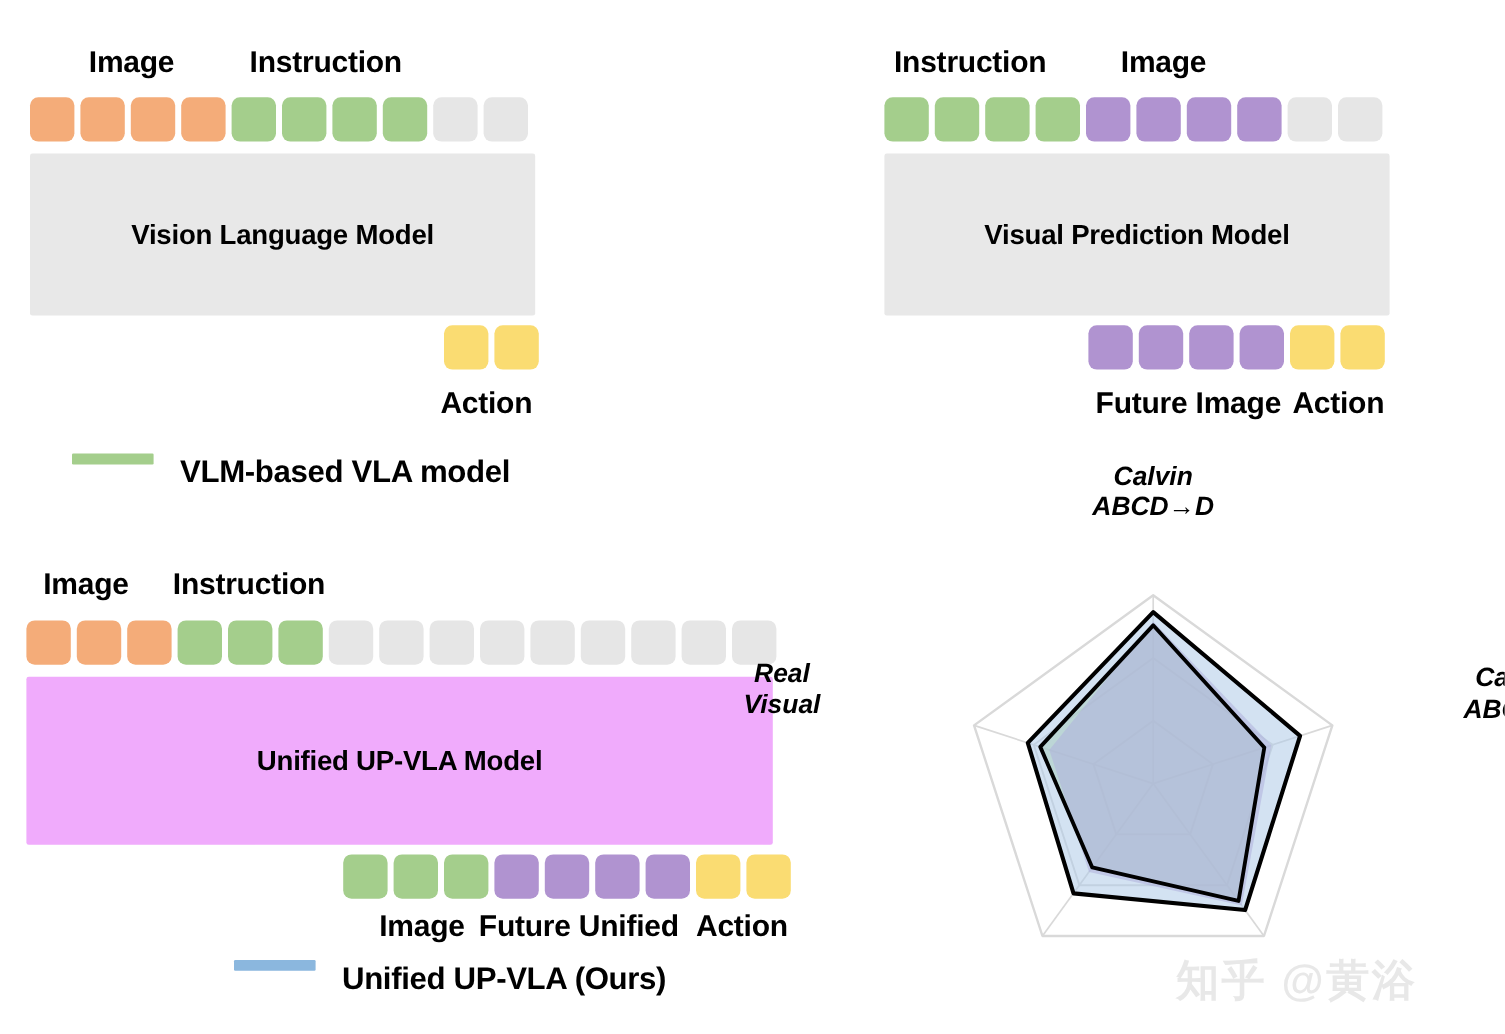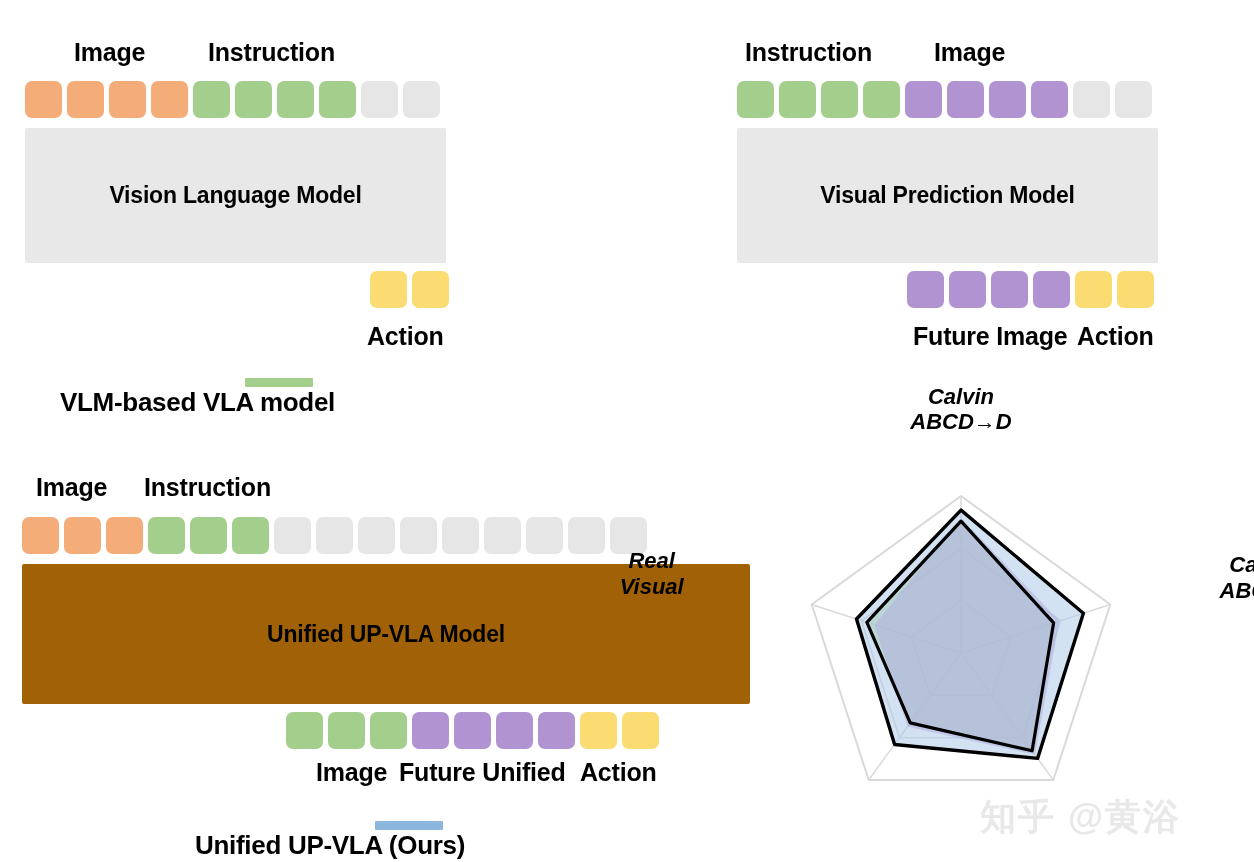--- a/index.html
+++ b/index.html
@@ -46,22 +46,21 @@
   .model-box span {
     font-weight: bold;
     font-size: 23px;
     color: #000000;
     letter-spacing: -0.2px;
   }
 
   .legend-row {
     position: absolute;
     display: flex;
-    align-items: flex-end;
-    flex-direction: column;
+    align-items: flex-start;
   }
   .legend-swatch {
     width: 68px;
     height: 9px;
     border-radius: 1px;
     margin-right: 22px;
   }
   .legend-text {
     font-weight: bold;
     font-size: 26px;
@@ -182,40 +181,40 @@
         <div class="tok" style="width: 37px; height: 37px; margin-right: 5px; background: rgb(230, 230, 230);"></div>
         <div class="tok" style="width: 37px; height: 37px; margin-right: 5px; background: rgb(230, 230, 230);"></div>
         <div class="tok" style="width: 37px; height: 37px; margin-right: 5px; background: rgb(230, 230, 230);"></div>
         <div class="tok" style="width: 37px; height: 37px; margin-right: 5px; background: rgb(230, 230, 230);"></div>
         <div class="tok" style="width: 37px; height: 37px; margin-right: 5px; background: rgb(230, 230, 230);"></div>
         <div class="tok" style="width: 37px; height: 37px; margin-right: 5px; background: rgb(230, 230, 230);"></div>
         <div class="tok" style="width: 37px; height: 37px; margin-right: 5px; background: rgb(230, 230, 230);"></div>
         <div class="tok" style="width: 37px; height: 37px; margin-right: 0px; background: rgb(230, 230, 230);"></div>
       </div>
 
-    <div class="model-box" style="left:22px;top:109px;width:728px;height:140px;background:#a16207;justify-content:center;">
+    <div class="model-box" style="left:22px;top:109px;width:622px;height:140px;background:#f0abfc;justify-content:center;">
       <span>Unified UP-VLA Model</span>
     </div>
 
     <div class="tok-row" id="upvla-out" style="left:286px;top:257px;">
         <div class="tok" style="width: 37px; height: 37px; margin-right: 5px; background: rgb(164, 206, 140);"></div>
         <div class="tok" style="width: 37px; height: 37px; margin-right: 5px; background: rgb(164, 206, 140);"></div>
         <div class="tok" style="width: 37px; height: 37px; margin-right: 5px; background: rgb(164, 206, 140);"></div>
         <div class="tok" style="width: 37px; height: 37px; margin-right: 5px; background: rgb(176, 147, 208);"></div>
         <div class="tok" style="width: 37px; height: 37px; margin-right: 5px; background: rgb(176, 147, 208);"></div>
         <div class="tok" style="width: 37px; height: 37px; margin-right: 5px; background: rgb(176, 147, 208);"></div>
         <div class="tok" style="width: 37px; height: 37px; margin-right: 5px; background: rgb(176, 147, 208);"></div>
         <div class="tok" style="width: 37px; height: 37px; margin-right: 5px; background: rgb(250, 220, 114);"></div>
         <div class="tok" style="width: 37px; height: 37px; margin-right: 0px; background: rgb(250, 220, 114);"></div>
       </div>
     <div class="grp-label" style="left:316px;top:303px;">Image</div>
     <div class="grp-label" style="left:399px;top:303px;">Future Unified</div>
     <div class="grp-label" style="left:580px;top:303px;">Action</div>
 
-    <div class="legend-row" style="left:195px;top:345px;margin-top:21px;">
+    <div class="legend-row" style="left:195px;top:345px;">
       <div class="legend-swatch" style="background:#8BB7DE;"></div>
       <div class="legend-text">Unified UP-VLA (Ours)</div>
     </div>
   </div>
 
   <div id="radar-wrap">
     <svg id="radar-svg" width="614" height="444" viewBox="0 0 614 444">
         <polygon points="313.0,78.0 462.3,186.5 405.3,362.0 220.7,362.0 163.7,186.5" fill="none" stroke="#D9D9D9" stroke-width="2" stroke-linejoin="round"></polygon>
         <polygon points="313.0,130.3 412.5,202.7 374.5,319.7 251.5,319.7 213.5,202.7" fill="none" stroke="#D9D9D9" stroke-width="1.6" stroke-linejoin="round"></polygon>
         <polygon points="313.0,182.7 362.8,218.8 343.8,277.3 282.2,277.3 263.2,218.8" fill="none" stroke="#D9D9D9" stroke-width="1.6" stroke-linejoin="round"></polygon>

